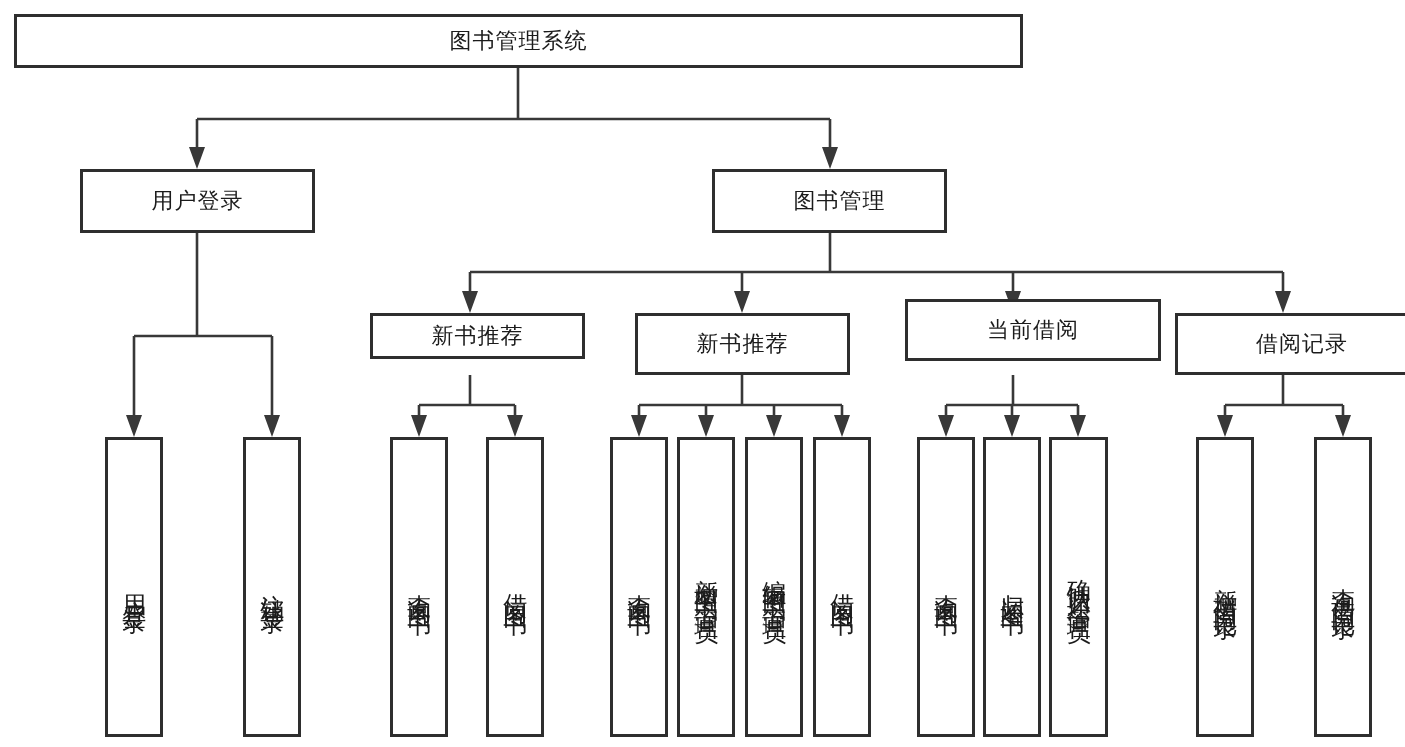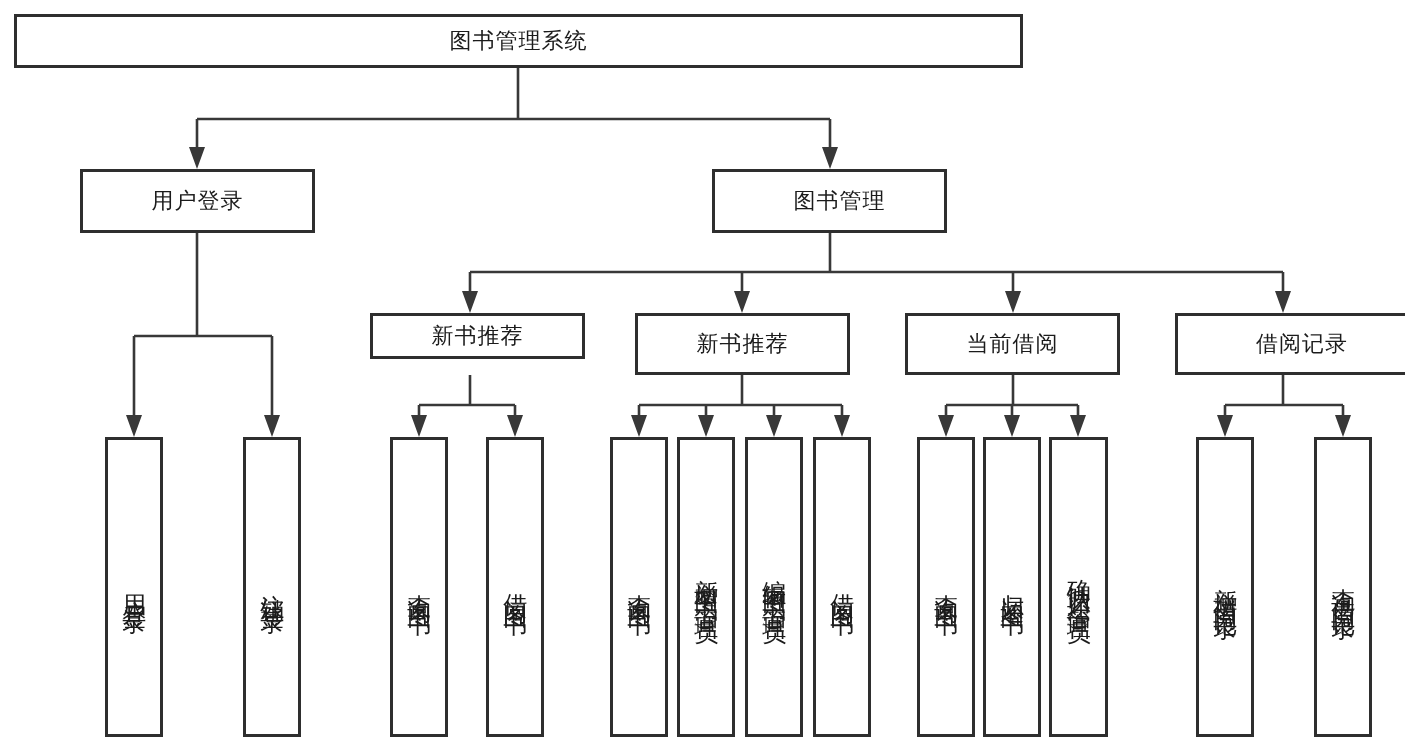--- a/index.html
+++ b/index.html
@@ -55,21 +55,21 @@
       M1217,415 L1233,415 L1225,437 Z  M1335,415 L1351,415 L1343,437 Z"></path>
   </svg>
 
   <div class="node h-node" style="left:14px;top:14px;width:1009px;height:54px;">图书管理系统</div>
 
   <div class="node h-node" style="left:80px;top:169px;width:235px;height:64px;">用户登录</div>
   <div class="node h-node" style="left:712px;top:169px;width:235px;height:64px;padding-left:20px;">图书管理</div>
 
   <div class="node h-node" style="left:370px;top:313px;width:215px;height:46px;">新书推荐</div>
   <div class="node h-node" style="left:635px;top:313px;width:215px;height:62px;">新书推荐</div>
-  <div class="node h-node" style="left:905px;top:313px;width:215px;height:62px;">当前借阅</div>
+  <div class="node h-node" style="left:905px;top:299px;width:256px;height:62px;">当前借阅</div>
   <div class="node h-node" style="left:1175px;top:313px;width:254px;height:62px;text-align:right;">借阅记录</div>
 
   <div class="node v-node" style="left:105px;top:437px;width:58px;height:300px;">
     <span class="vtext">用户登录</span>
   </div>
   <div class="node v-node" style="left:243px;top:437px;width:58px;height:300px;">
     <span class="vtext">注销登录</span>
   </div>
 
   <div class="node v-node" style="left:390px;top:437px;width:58px;height:300px;">

